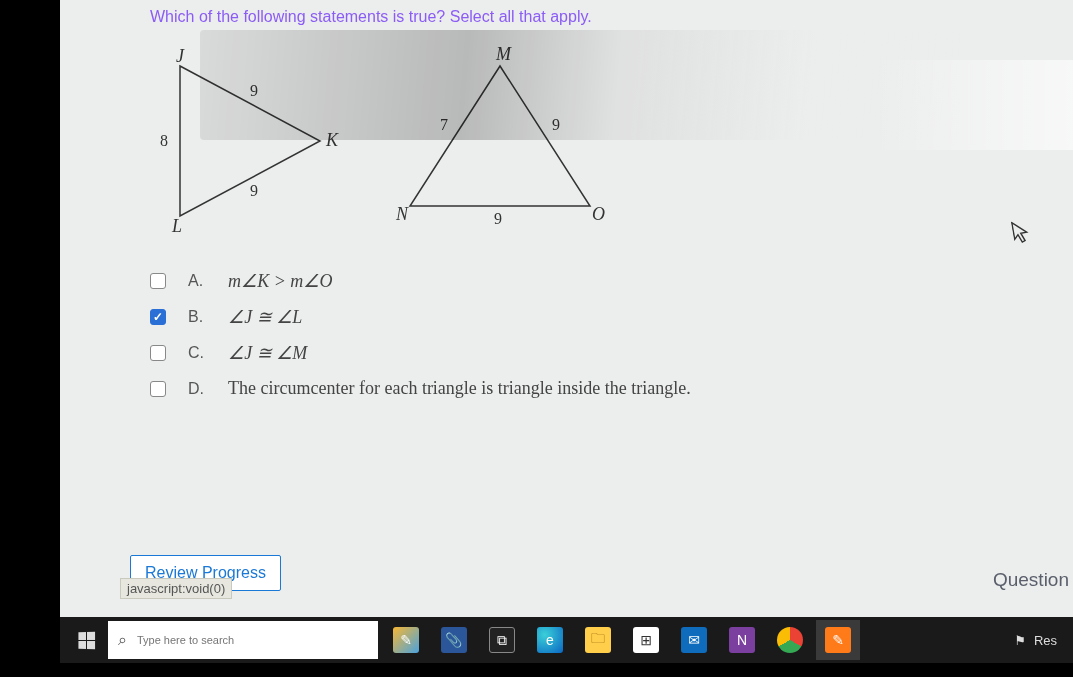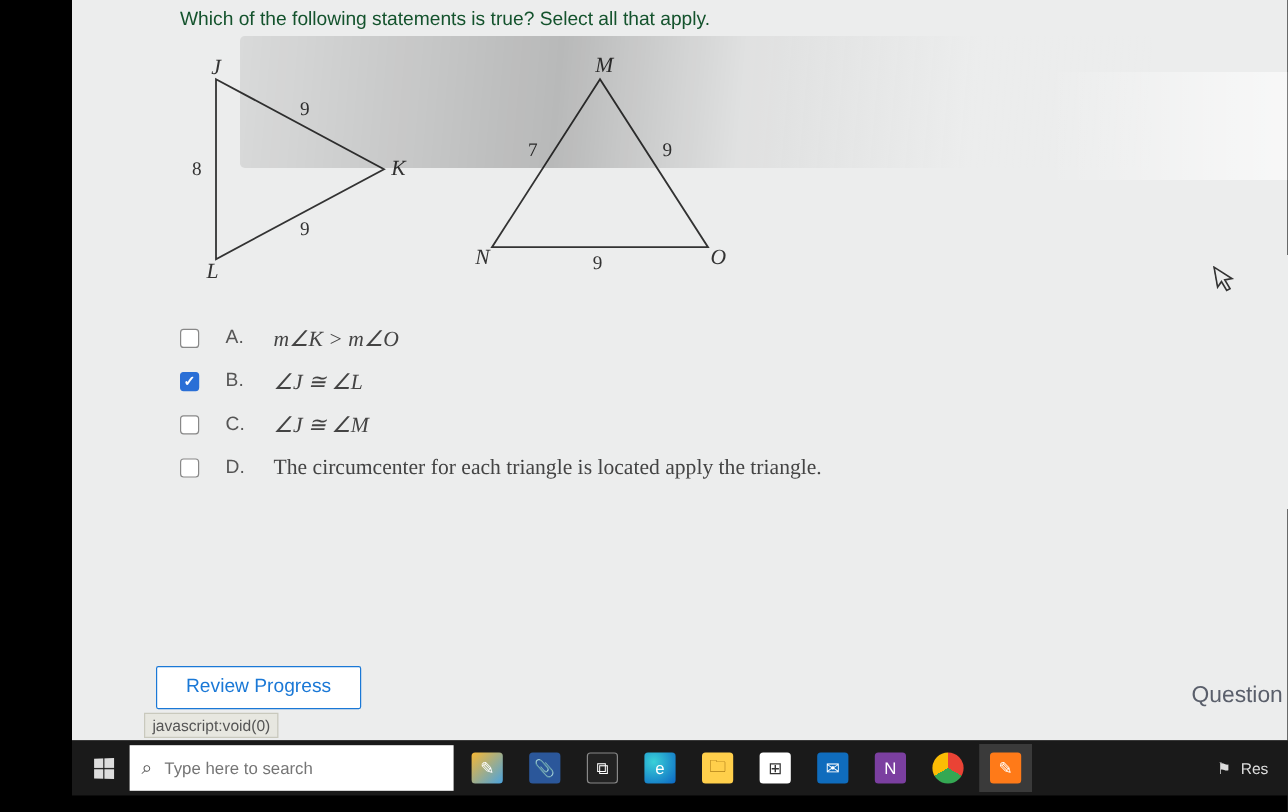--- a/index.html
+++ b/index.html
@@ -1,45 +1,45 @@
 <!DOCTYPE html>
 <html><head>
 <meta charset="utf-8">
 <style>
 * { box-sizing: border-box; margin: 0; padding: 0; }
 html, body { width: 1073px; height: 677px; font-family: Arial, sans-serif; background:#000; }
 .screen { position:relative; width:1073px; height:677px; background:#111; }
 .content { position:absolute; left:60px; top:0; right:0; bottom:60px; background:#eceded; overflow:hidden; }
 .question-area { padding: 8px 90px 20px 90px; color:#444; }
-.prompt { font-size:16px; color:#14532d; margin-bottom:20px; }
+.prompt { font-size:16px; color:#8b5cf6; margin-bottom:20px; }
 .diagrams { display:flex; gap:50px; margin: 10px 0 30px 0; align-items:flex-start; }
 .tri { position:relative; }
 .tri svg text { font-family: 'Times New Roman', serif; font-style: italic; font-size:18px; fill:#333; }
 .tri svg .num { font-style: normal; font-size:16px; }
 .options { margin-top:10px; }
 .opt { display:flex; align-items:center; gap:22px; margin:14px 0; font-family:'Times New Roman', serif; font-size:18px; color:#444; }
 .opt .cb { width:16px; height:16px; border:1.5px solid #888; border-radius:3px; background:#fff; display:inline-flex; align-items:center; justify-content:center; cursor:pointer; flex-shrink:0; }
 .opt .cb.checked { background:#2a6fd6; border-color:#2a6fd6; }
 .opt .cb.checked::after { content:"✓"; color:#fff; font-size:12px; font-family:Arial; font-weight:bold; line-height:1; }
 .opt .letter { font-family: Arial, sans-serif; font-size:16px; color:#555; min-width:18px; }
 .opt .txt { font-style: italic; font-family: Liberation Serif, serif; }
 .opt .txt .up { font-style:normal; }
 .review-bar { position:absolute; bottom:26px; left:70px; right:0; display:flex; align-items:flex-end; justify-content:space-between; padding-right:4px; }
-.review-btn { border:1.5px solid #1a78d6; color:#1a78d6; background:#fff; padding:8px 24px; font-size:16px; border-radius:2px; cursor:pointer; font-family:Arial; }
-.jsvoid { position:absolute; bottom:2px; left:60px; background:#e7e7e0; border:1px solid #c9c9bd; padding:2px 6px; font-size:13px; color:#555; font-family: Arial; text-align: right; }
+.review-btn { border:1.5px solid #1a78d6; color:#1a78d6; background:#fff; padding:8px 14px; font-size:16px; border-radius:2px; cursor:pointer; font-family:Arial; }
+.jsvoid { position:absolute; bottom:18px; left:60px; background:#e7e7e0; border:1px solid #c9c9bd; padding:2px 6px; font-size:13px; color:#555; font-family: Arial; text-align: right; }
 .questioncount { color:#5a5f6b; font-size:19px; font-family:Arial; }
 .cursor { position:absolute; right:42px; top:220px; font-size:20px; color:#333; transform: rotate(-10deg); }
 
 .taskbar { position:absolute; left:60px; right:0; bottom:14px; height:46px; background:#1a1a1a; display:flex; align-items:center; padding:0 6px; gap:2px; }
 .start { width:40px; height:40px; display:flex; align-items:center; justify-content:center; cursor:pointer; }
 .winlogo { display:grid; grid-template-columns:8px 8px; grid-template-rows:8px 8px; gap:1px; transform: perspective(60px) rotateY(-12deg); }
 .winlogo span { background:#ddd; }
 .searchbox { background:#fff; height:38px; width:270px; display:flex; align-items:center; padding:0 10px; gap:10px; color:#666; cursor:text; }
 .searchbox .mag { font-size:16px; color:#555; }
-.searchbox input { border:none; outline:none; font-size:14px; background:transparent; flex:1; color:#333; }
+.searchbox input { border:none; outline:none; font-size:11px; background:transparent; flex:1; color:#333; }
 .tb-icons { display:flex; align-items:center; gap:4px; margin-left:4px; }
 .tb-icon { width:44px; height:40px; display:flex; align-items:center; justify-content:center; cursor:pointer; }
 .tb-icon.active { background:#3a3a3a; }
 .badge-sq { width:26px; height:26px; border-radius:3px; display:flex; align-items:center; justify-content:center; font-size:14px; color:#fff; }
 .tb-right { margin-left:auto; display:flex; align-items:center; gap:8px; padding-right:10px; color:#ddd; font-size:13px; }
 .edge-left { position:absolute; left:0; top:0; width:60px; height:100%; background:#000; }
 .edge-bottom { position:absolute; left:0; bottom:0; width:100%; height:14px; background:#000; }
 
 .glare { position:absolute; left:140px; top:30px; width:760px; height:110px; pointer-events:none;
   background: linear-gradient(95deg, rgba(0,0,0,0.08) 0%, rgba(0,0,0,0.22) 35%, rgba(0,0,0,0.05) 55%, rgba(255,255,255,0.10) 80%, rgba(0,0,0,0) 100%);
@@ -100,21 +100,21 @@
           <span class="txt">∠J ≅ ∠L</span>
         </div>
         <div class="opt">
           <span class="cb"></span>
           <span class="letter">C.</span>
           <span class="txt">∠J ≅ ∠M</span>
         </div>
         <div class="opt">
           <span class="cb"></span>
           <span class="letter">D.</span>
-          <span class="txt"><span class="up">The circumcenter for each triangle is located apply the triangle.</span></span>
+          <span class="txt"><span class="up">The circumcenter for each triangle is triangle inside the triangle.</span></span>
         </div>
       </div>
     </div>
 
     <div class="review-bar">
       <button class="review-btn">Review Progress</button>
       <span class="questioncount">Question</span>
     </div>
     <div class="jsvoid">javascript:void(0)</div>
 

